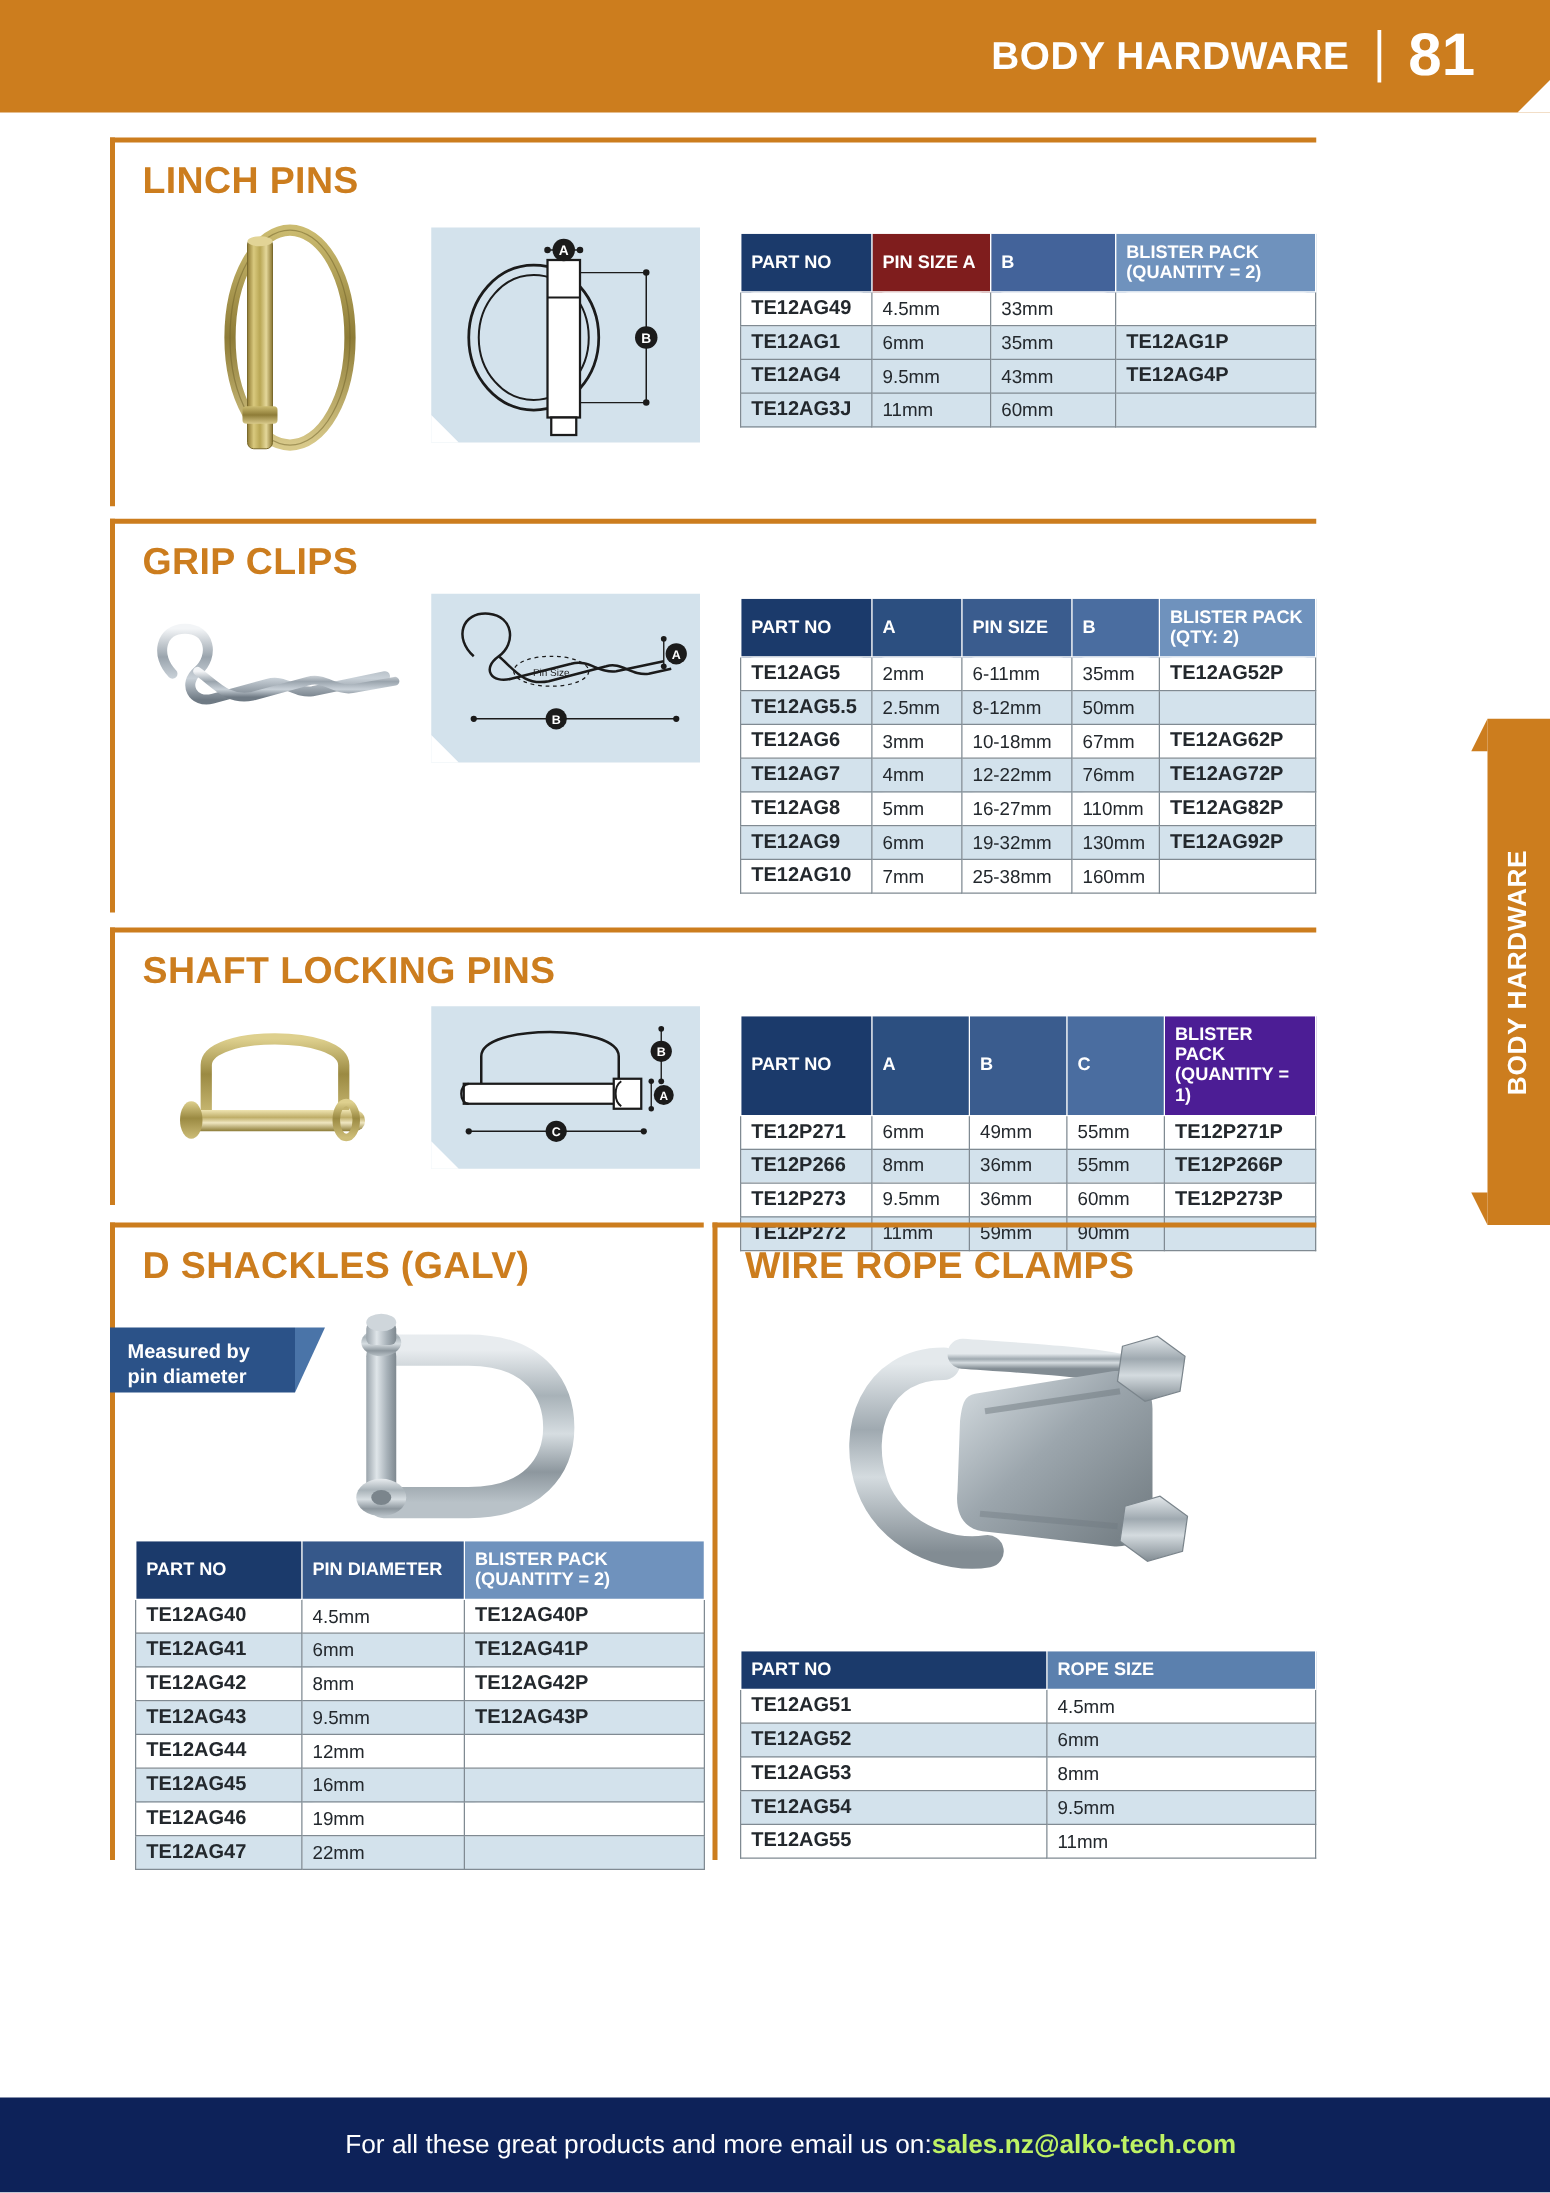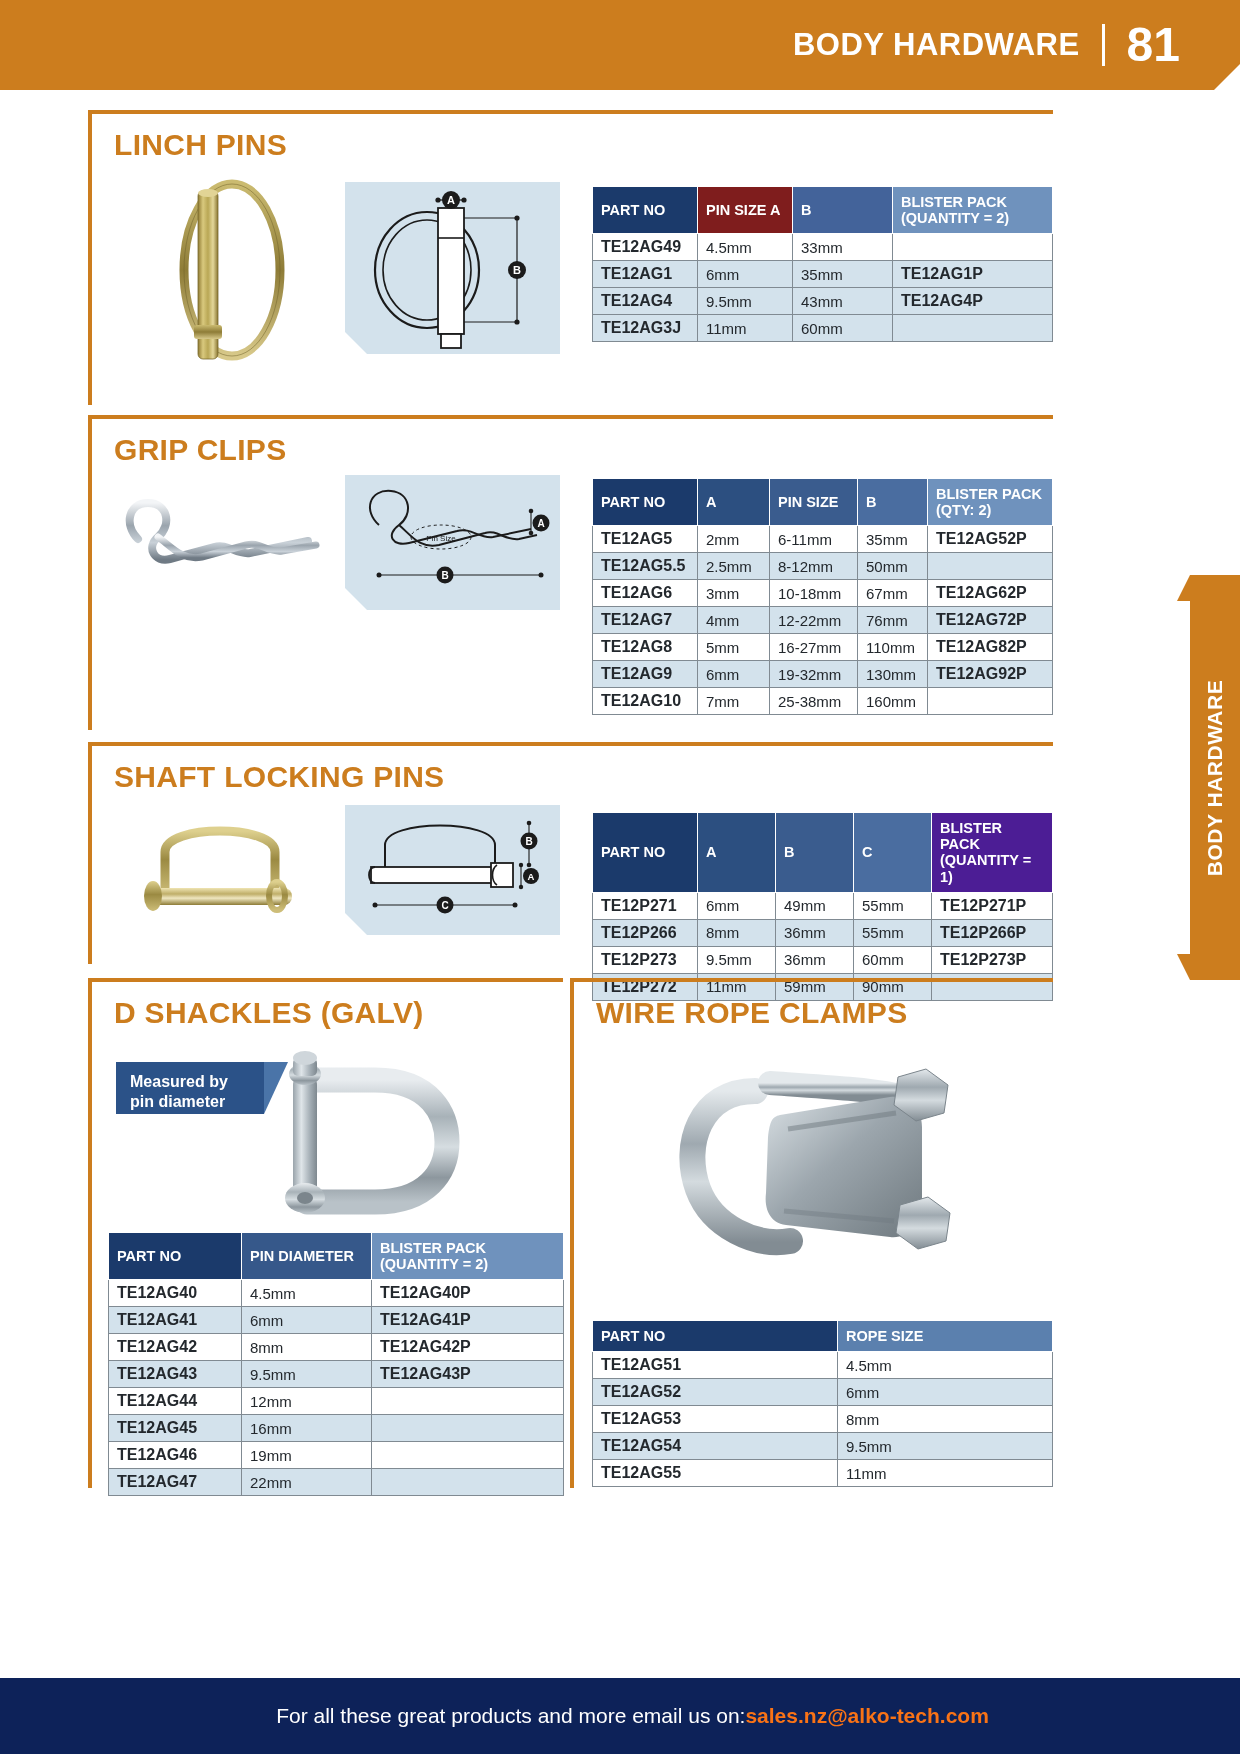--- a/index.html
+++ b/index.html
@@ -110,21 +110,21 @@
   }
   table.spec td.part { font-weight: bold; font-size: 16px; }
   table.spec td.bp { font-weight: bold; font-size: 16px; }
   table.spec tr.alt td { background: #d3e2ec; }
   table.spec tr.plain td { background: #ffffff; border-radius: 10px; }
 
   
   .callout {
     position: absolute; background: #2b5288;
     color: #ffffff; font-size: 16px; font-weight: bold;
-    line-height: 1.22; padding: 10px 26px 10px 14px; margin-left: 28px;
+    line-height: 1.22; padding: 10px 26px 10px 14px;
   }
   .callout::after {
     content: ""; position: absolute; right: -0px; top: 0;
     width: 0; height: 0;
     border-left: 24px solid #ffffff;
     border-top: 0 solid transparent;
   }
   .callout-tail {
     position: absolute; right: -24px; top: 0;
     width: 0; height: 0;
@@ -132,21 +132,21 @@
     border-bottom: 52px solid transparent;
   }
 
   
   .footer {
     position: absolute; left: 0; bottom: 0; width: 1240px; height: 76px;
     background: #0d2259;
     display: flex; align-items: center; justify-content: center;
   }
   .footer-text { color: #ffffff; font-size: 21px; margin-left: 25px; }
-  .footer-email { color: #f97316; font-size: 21px; font-weight: bold; }
+  .footer-email { color: #bef264; font-size: 21px; font-weight: bold; }
   .ph-svg { display:block; }
 </style>
 </head>
 <body>
 
 <div class="page">
 
   <div class="header">
     <div class="header-inner">
       <div class="header-title">BODY HARDWARE</div>

